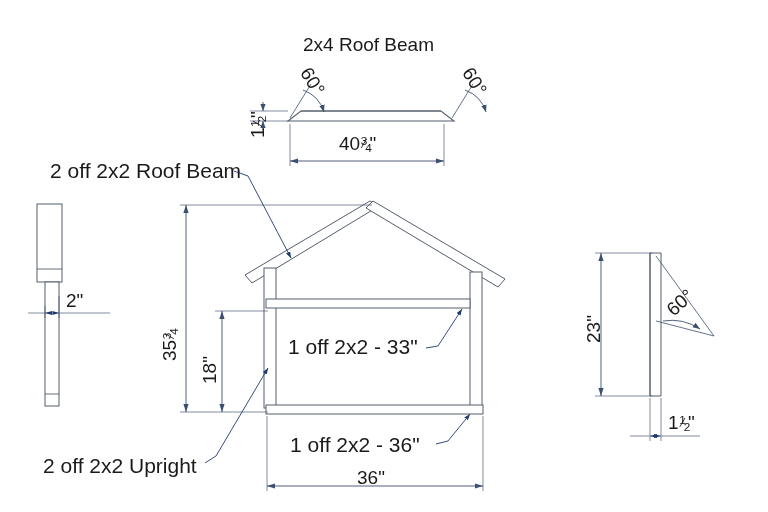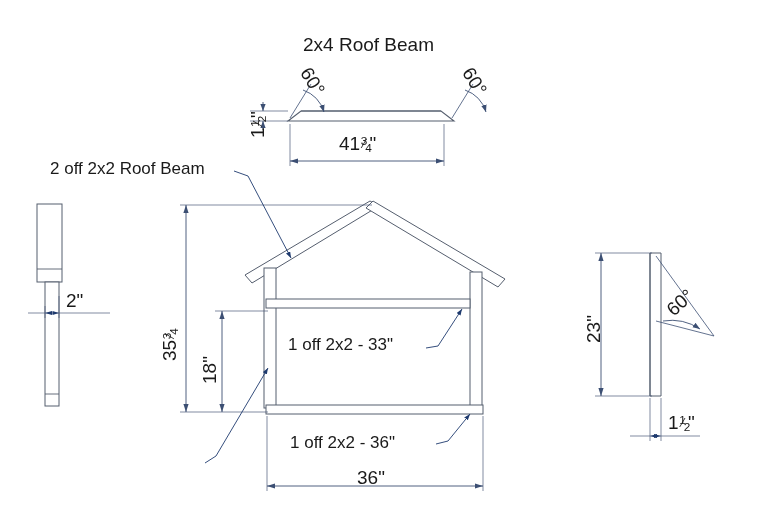--- a/index.html
+++ b/index.html
@@ -14,21 +14,21 @@
   #stage{position:absolute;left:0;top:0;width:768px;height:512px;margin-top:16px;}
   svg{position:absolute;left:0;top:0;}
   .lbl{
     position:absolute;
     font-family:"Liberation Sans", sans-serif;
     color:#1a1a1a;
     white-space:nowrap;
     line-height:1;
   }
   .title{font-size:19px;}
-  .note{font-size:17px;}
+  .note{font-size:21px;}
   .dim{font-size:19px;}
   .dim-rot{transform-origin:left top;}
   .frac{
     display:inline-block;
     vertical-align:baseline;
     position:relative;
     width:0.72em;
     height:1em;
     font-size:0.62em;
     margin:0 0.04em;
@@ -150,27 +150,28 @@
       <path d="M650,420 L657,418 L657,422 Z" fill="#1e3a6e"></path>
       <path d="M661,420 L654,418 L654,422 Z" fill="#1e3a6e"></path>
     </g>
   </svg>
 
   <div class="lbl title" style="left:303px;top:19px;">2x4 Roof Beam</div>
 
 
   <div class="lbl note" style="left:50px;top:144px;">2 off 2x2 Roof Beam</div>
 
+  <div class="lbl note" style="left:43px;top:439px;">2 off 2x2 Upright</div>
 
   <div class="lbl note" style="left:288px;top:320px;">1 off 2x2 - 33"</div>
 
   <div class="lbl note" style="left:290px;top:418px;">1 off 2x2 - 36"</div>
 
   <div class="lbl dim" style="left:339px;top:118px;">
-    <span>41</span><span class="frac"><span class="n">3</span><span class="b">⁄</span><span class="d">4</span></span><span>"</span>
+    <span>40</span><span class="frac"><span class="n">3</span><span class="b">⁄</span><span class="d">4</span></span><span>"</span>
   </div>
 
   <div class="lbl dim dim-rot" style="left:248px;top:122px;transform:rotate(-90deg);">
     <span>1</span><span class="frac"><span class="n">1</span><span class="b">⁄</span><span class="d">2</span></span><span>"</span>
   </div>
 
   <div class="lbl dim" style="left:313px;top:48px;transform:rotate(58deg);transform-origin:left top;">60°</div>
 
   <div class="lbl dim" style="left:475px;top:48px;transform:rotate(58deg);transform-origin:left top;">60°</div>
 

